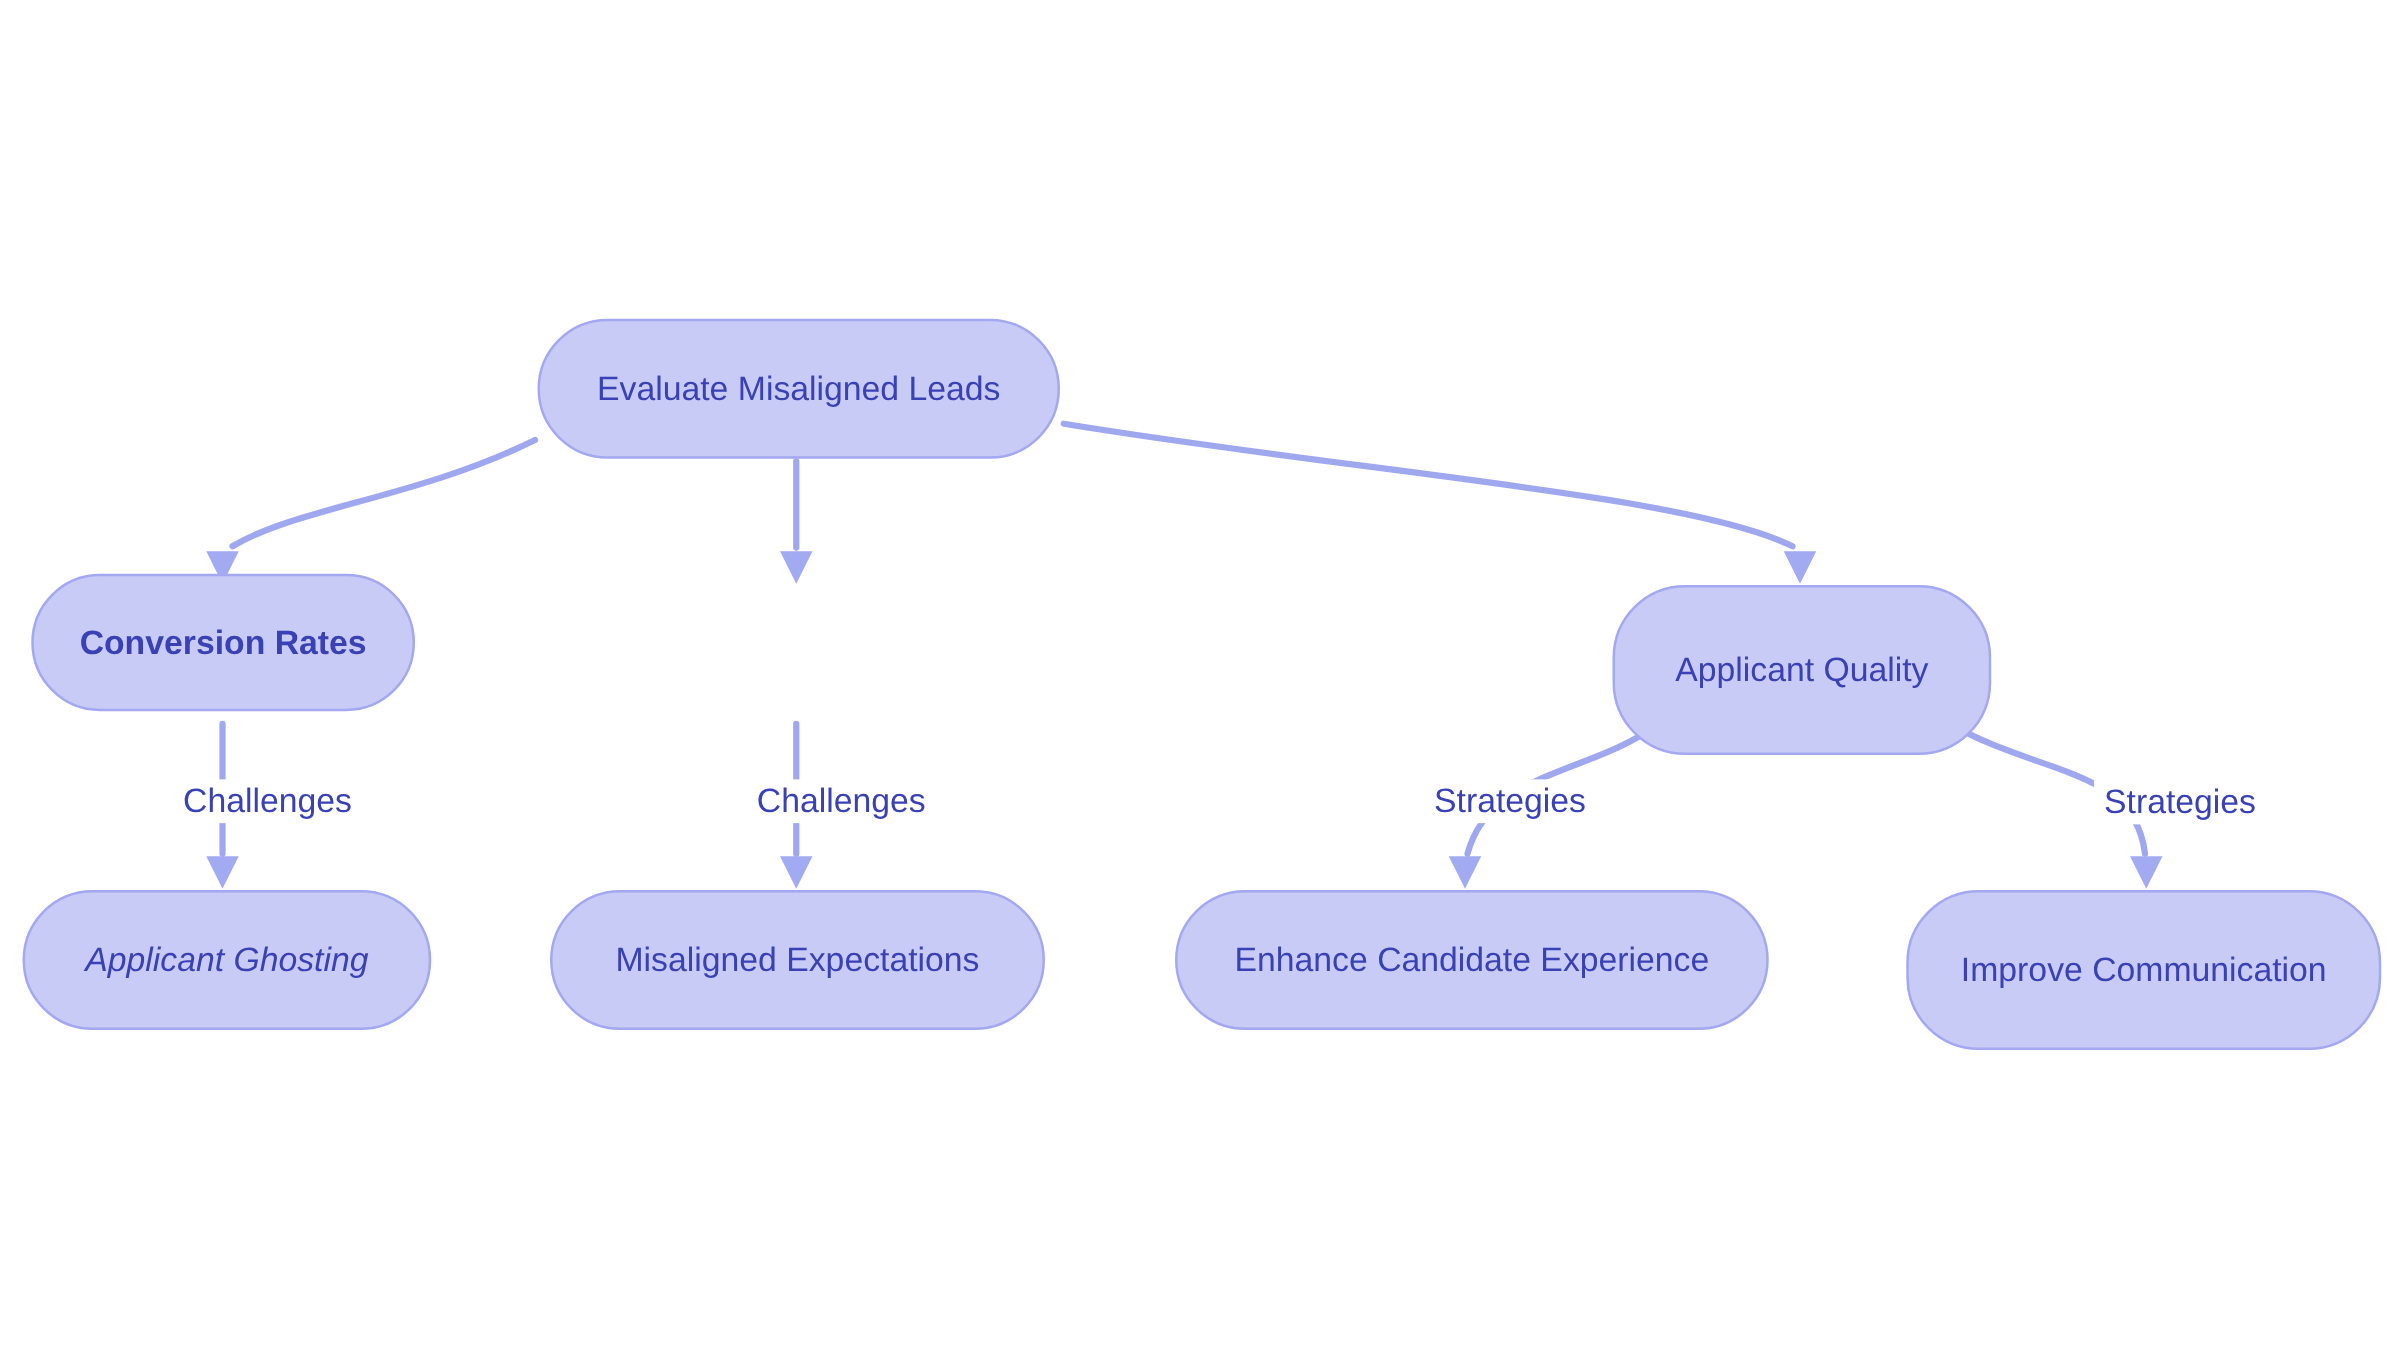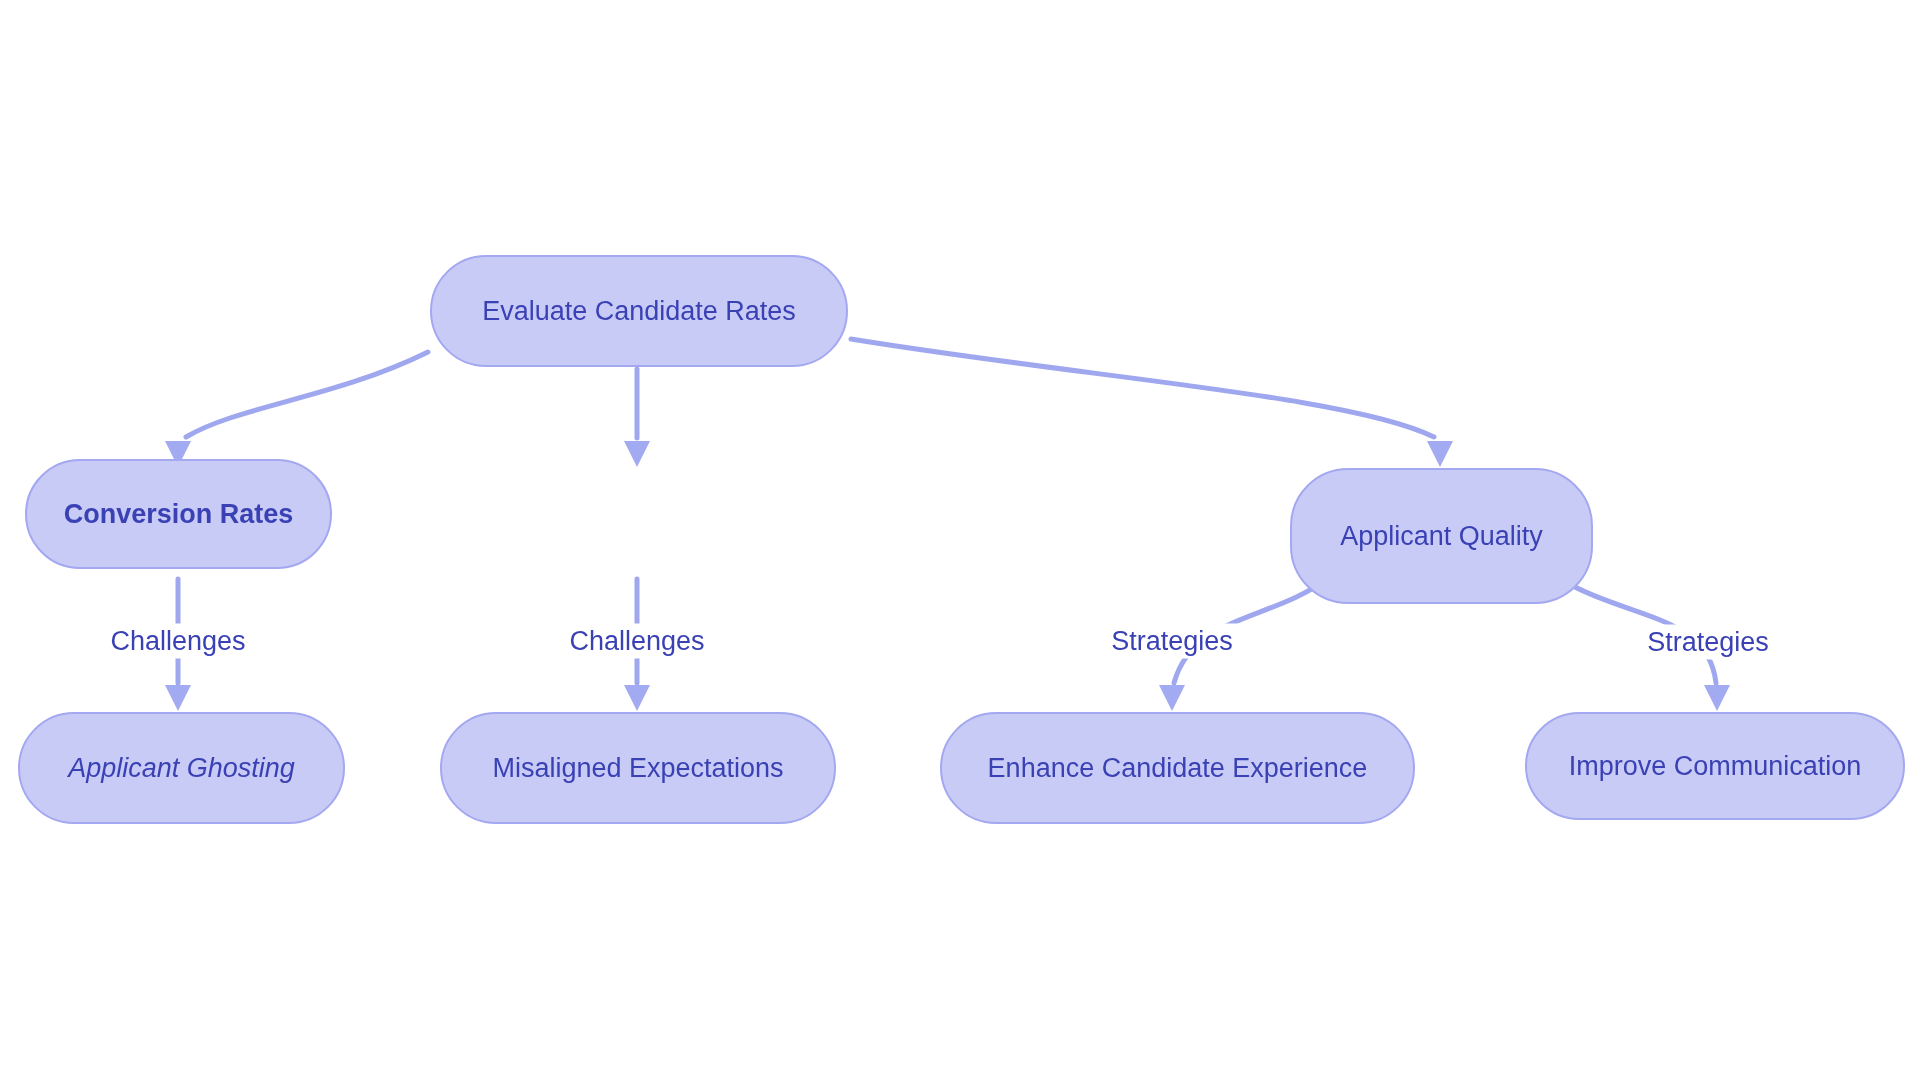--- a/index.html
+++ b/index.html
@@ -48,30 +48,31 @@
   }
   .edge-label {
     position: absolute;
     z-index: 2;
     transform: translate(-50%, -50%);
     background: #ffffff;
     color: #3a41b4;
     font-size: 27px;
     padding: 2px 8px;
     white-space: nowrap;
+    margin-left: 36px;
   }
   
   .n-root   { left: 430px;  top: 255px; width: 418px; height: 112px; }
   .n-conv   { left: 25px;   top: 459px; width: 307px; height: 110px; font-weight: bold; }
   .n-tth    { left: 513px;  top: 468px; width: 247px; height: 110px; }
   .n-aq     { left: 1290px; top: 468px; width: 303px; height: 136px; }
   .n-ghost  { left: 18px;   top: 712px; width: 327px; height: 112px; font-style: italic; }
   .n-misal  { left: 440px;  top: 712px; width: 396px; height: 112px; }
   .n-ece    { left: 940px;  top: 712px; width: 475px; height: 112px; }
-  .n-ic     { left: 1525px; top: 712px; width: 380px; height: 108px; }
+  .n-ic     { left: 1525px; top: 712px; width: 380px; height: 128px; }
   
   .l-chal1 { left: 178px;  top: 641px; }
   .l-chal2 { left: 637px;  top: 641px; }
   .l-strat1{ left: 1172px; top: 641px; }
   .l-strat2{ left: 1708px; top: 642px; }
 </style>
 </head>
 <body>
 
 <div class="canvas">
@@ -99,21 +100,21 @@
     <path class="edge-path" d="M 1560 579 C 1630 620, 1708 614, 1716 683"></path>
     <polygon class="arrowhead" points="1704,685 1730,685 1717,711"></polygon>
   </svg>
 
   <span class="edge-label l-chal1">Challenges</span>
   <span class="edge-label l-chal2">Challenges</span>
   <span class="edge-label l-strat1">Strategies</span>
   <span class="edge-label l-strat2">Strategies</span>
 
   <div class="flow-node n-root">
-    <span>Evaluate Candidate Rates</span>
+    <span>Evaluate Misaligned Leads</span>
   </div>
   <div class="flow-node n-conv">
     <span>Conversion Rates</span>
   </div>
   <div class="flow-node n-aq">
     <span>Applicant Quality</span>
   </div>
   <div class="flow-node n-ghost">
     <span>Applicant Ghosting</span>
   </div>

